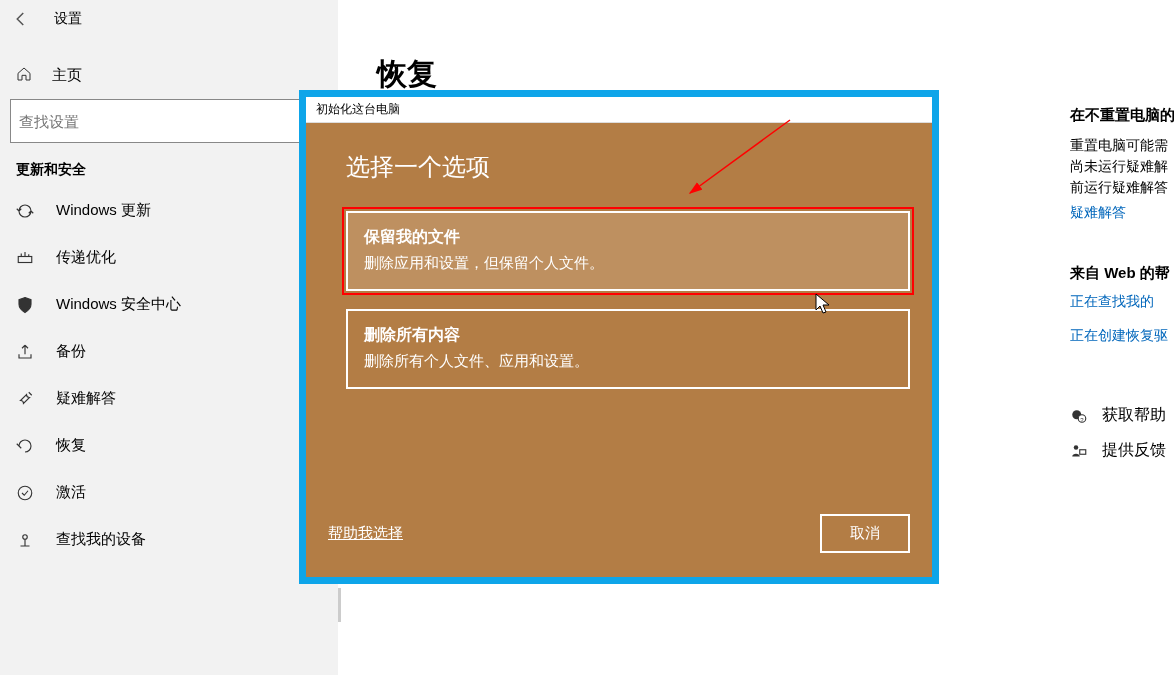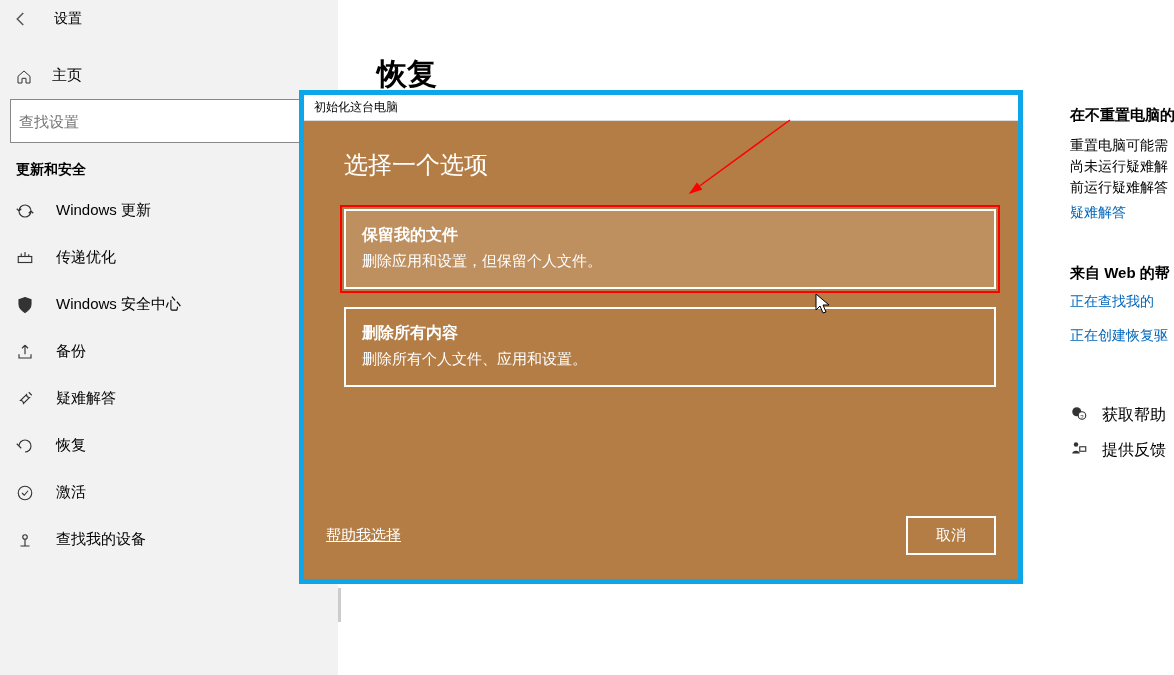--- a/index.html
+++ b/index.html
@@ -3,21 +3,21 @@
   <meta charset="utf-8">
   <style>
     * { margin: 0; padding: 0; box-sizing: border-box; font-family: "Microsoft YaHei", "Segoe UI", sans-serif; }
     body { width: 1174px; height: 675px; overflow: hidden; background: #fff; position: relative; }
 
     
     .sidebar { position: absolute; left: 0; top: 0; width: 338px; height: 675px; background: #f2f2f2; }
     .header-row { display: flex; align-items: center; padding: 10px 12px; gap: 24px; }
     .back-arrow { font-size: 18px; color: #555; cursor: pointer; }
     .header-title { font-size: 14px; }
-    .home-row { display: flex; align-items: flex-end; padding: 10px 16px 14px 16px; gap: 20px; margin-top: 18px; cursor: pointer; }
+    .home-row { display: flex; align-items: flex-start; padding: 10px 16px 14px 16px; gap: 20px; margin-top: 18px; cursor: pointer; }
     .home-row .ico { width: 16px; height: 16px; display:flex; align-items:center; justify-content:center; }
     .home-row .lbl { font-size: 15px; }
 
     .search-box { margin: 0 10px; height: 44px; border: 1px solid #888; background: #fff; display: flex; align-items: center; padding: 0 8px; }
     .search-box input { flex: 1; border: none; outline: none; font-size: 15px; background: transparent; }
     .search-box .search-icon { color: #555; }
 
     .category-title { font-size: 14px; font-weight: 600; padding: 18px 16px 8px 16px; }
 
     .nav-item { display: flex; align-items: center; padding: 14px 16px; gap: 22px; cursor: pointer; }
@@ -31,25 +31,25 @@
     .page-title { position: absolute; left: 377px; top: 54px; font-size: 30px; font-weight: 600; }
 
     
     .right-col { position: absolute; left: 1070px; top: 106px; width: 104px; }
     .right-heading { font-size: 15px; font-weight: 600; margin-bottom: 10px; white-space: nowrap; }
     .right-para { font-size: 14px; line-height: 1.5; white-space: nowrap; }
     .right-link { color: #0066bb; font-size: 14px; margin-top: 6px; cursor: pointer; white-space: nowrap; }
     .link2 { margin-top: 16px; }
     .right-sec2 { margin-top: 42px; }
     .right-sec3 { margin-top: 60px; }
-    .right-row { display: flex; align-items: flex-start; gap: 14px; white-space: nowrap; }
+    .right-row { display: flex; align-items: flex-end; gap: 14px; white-space: nowrap; }
     .right-row svg { flex-shrink:0; }
 
     
-    .dialog { position: absolute; left: 299px; top: 90px; width: 724px; height: 494px; background: #fff; border: 5px solid #0ea5e9; }
+    .dialog { position: absolute; left: 299px; top: 90px; width: 640px; height: 494px; background: #fff; border: 7px solid #0ea5e9; }
     .dialog-titlebar { height: 26px; display:flex; align-items:center; padding: 0 10px; font-size: 12px; background:#fff; border-bottom: 1px solid #ddd; }
     .dialog-body { position: absolute; left:0; top:26px; right:0; bottom:0; background: #b37d45; padding: 28px 22px 22px 40px; }
     .dialog-heading { color: #fff; font-size: 24px; font-weight: 400; margin-bottom: 28px; }
 
     .option-card { border: 2px solid #fff; padding: 14px 16px 16px 16px; margin-bottom: 18px; cursor: pointer; }
     .option-card.highlight { outline: 2px solid #ff0000; outline-offset: 2px; background: rgba(255,255,255,0.15); }
     .option-title { color: #fff; font-size: 16px; font-weight: 600; margin-bottom: 6px; }
     .option-desc { color: #fff; font-size: 15px; }
 
     .dialog-footer { position: absolute; left: 22px; right: 22px; bottom: 24px; display:flex; align-items:center; justify-content: space-between; }

